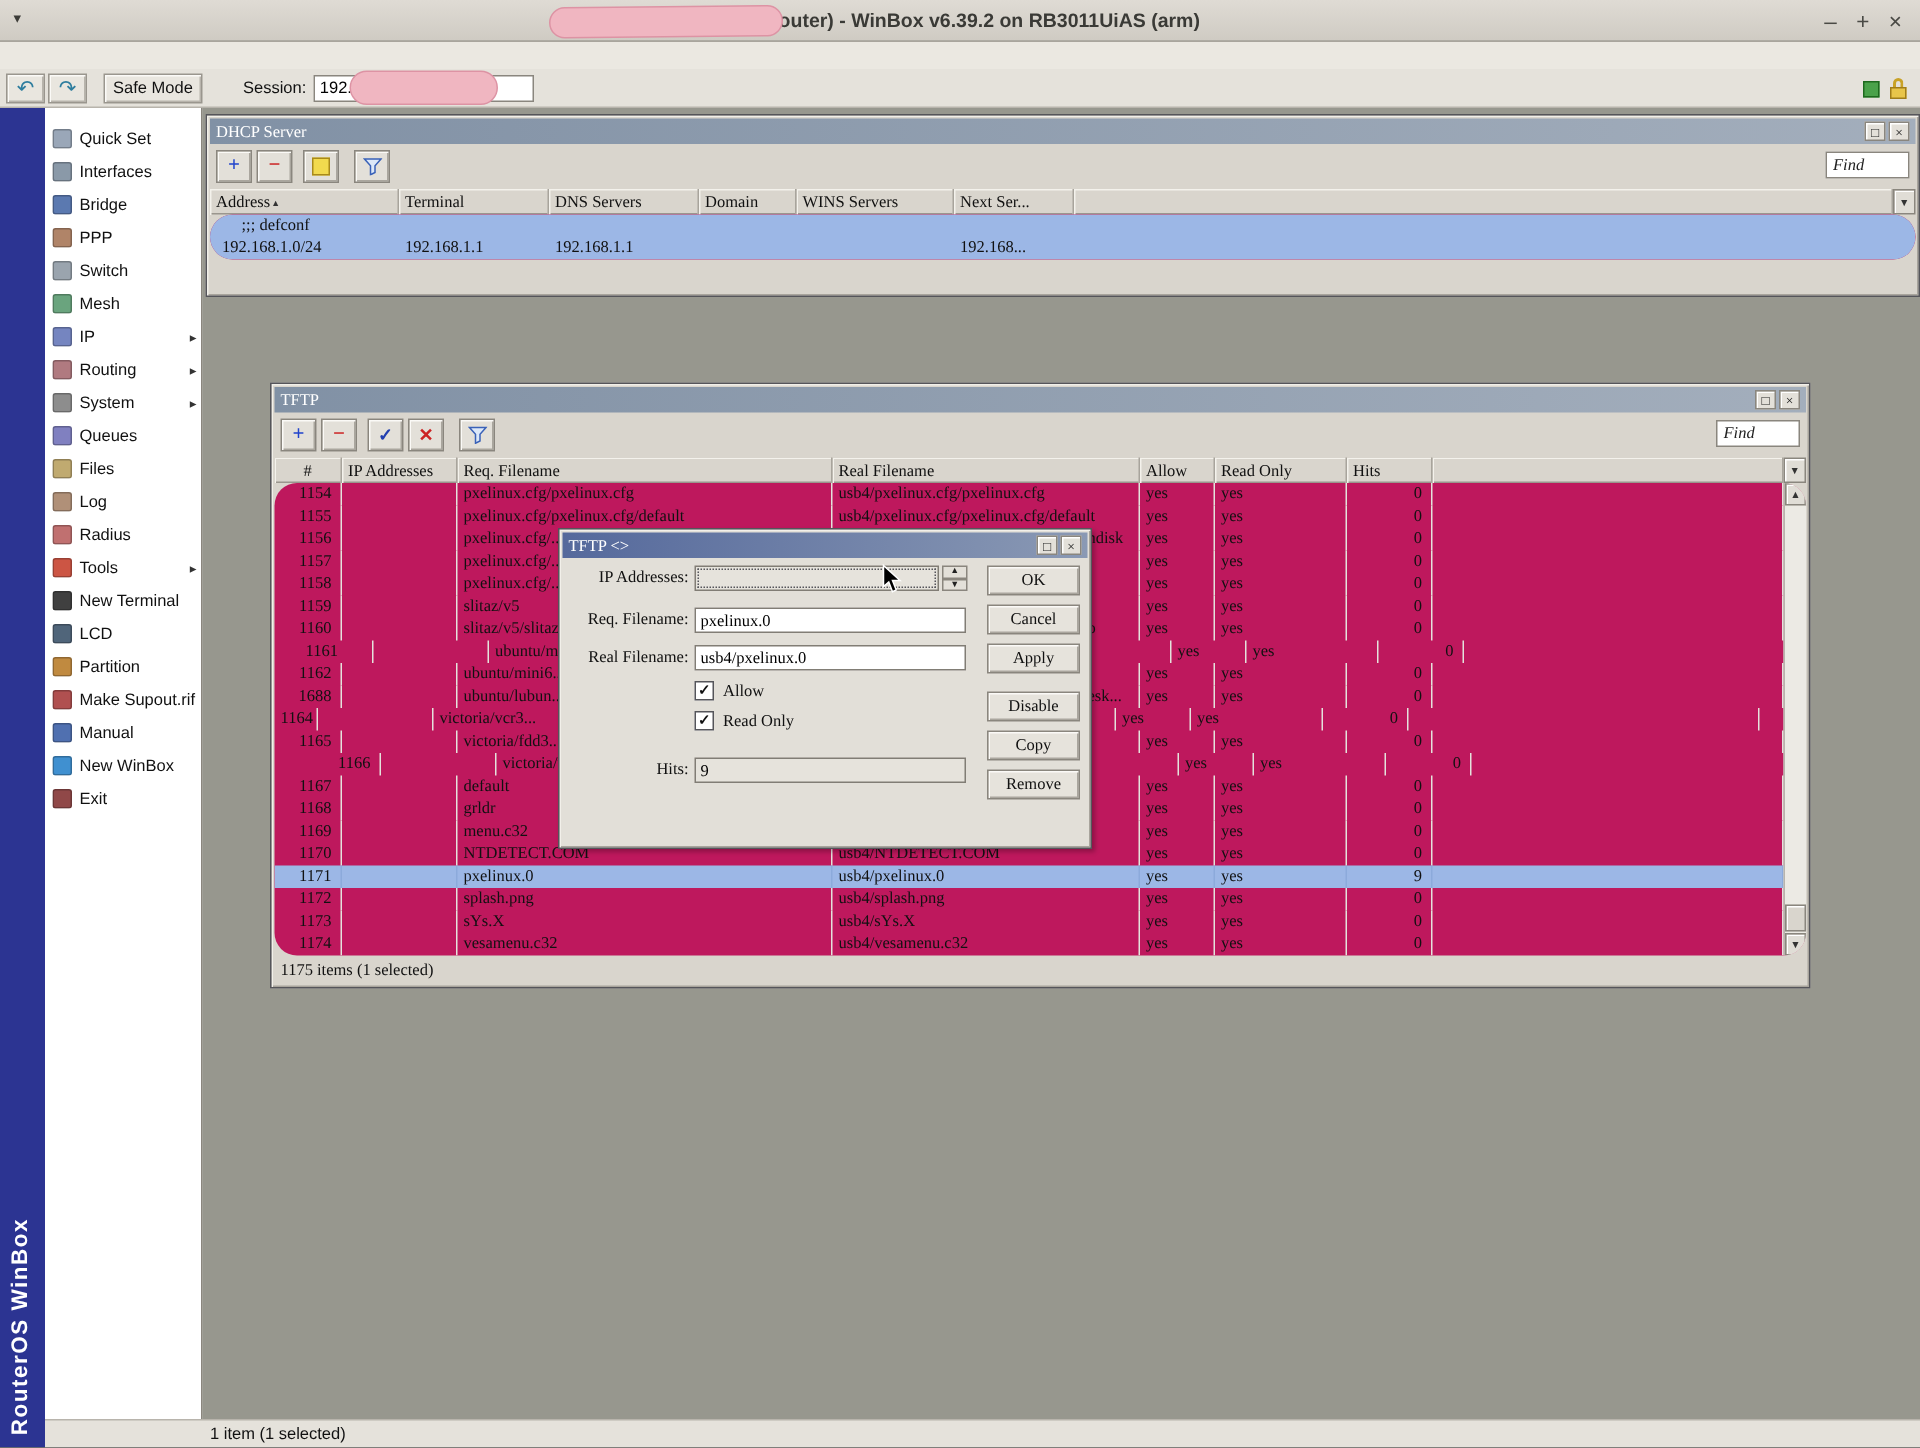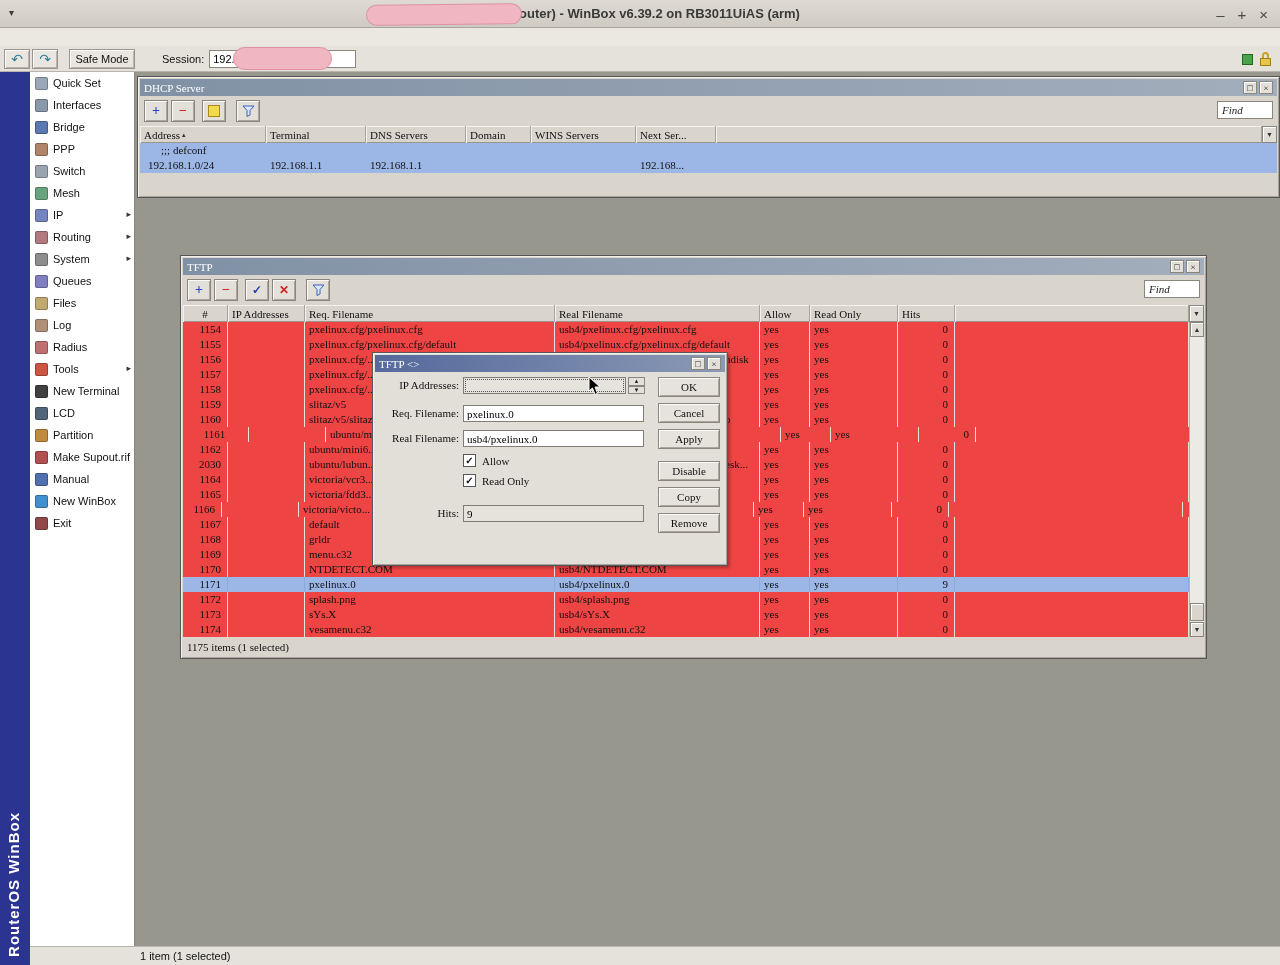--- a/index.html
+++ b/index.html
@@ -35,21 +35,21 @@
   .lock-shackle{position:absolute;top:0;left:2px;width:7px;height:7px;border:2px solid #c9a227;
                 border-bottom:none;border-radius:4px 4px 0 0;}
   .lock-body{position:absolute;bottom:0;left:0;width:11px;height:8px;background:#e8c54a;border:1px solid #a07d1a;}
 
   
   .brand{position:absolute;left:0;top:72px;width:30px;height:893px;background:#2c3492;}
   .brand-text{position:absolute;bottom:8px;left:5px;writing-mode:vertical-rl;transform:rotate(180deg);
               color:#fff;font-size:15px;font-weight:bold;letter-spacing:1px;white-space:nowrap;}
   .sidebar{position:absolute;left:30px;top:72px;width:105px;height:874px;background:#fff;
            border-right:1px solid #8a867e;padding-top:5px;}
-  .sb-item{height:22px;display:flex;align-items:flex-start;gap:5px;padding:0 3px 0 5px;position:relative;}
+  .sb-item{height:22px;display:flex;align-items:flex-end;gap:5px;padding:0 3px 0 5px;position:relative;}
   .sb-icon{width:13px;height:13px;border-radius:2px;flex:none;border:1px solid rgba(0,0,0,.25);}
   .sb-label{font-size:11px;white-space:nowrap;}
   .sb-arrow{position:absolute;right:3px;font-size:9px;color:#333;}
 
   
   .mdi{position:absolute;left:135px;top:72px;width:1145px;height:874px;background:#97978e;font-family:Liberation Serif, serif;}
   .win{position:absolute;background:#d9d5cd;border:1px solid #55555a;
        box-shadow:inset 1px 1px 0 #f2f0ea,inset -1px -1px 0 #a8a49c;padding:2px;}
   .win-title{height:17px;background:linear-gradient(90deg,#8191a5,#a3aebc);display:flex;align-items:center;
              color:#fff;padding:0 4px;font-size:11px;}
@@ -76,21 +76,21 @@
   
   .thead{display:flex;height:17px;background:#d9d5cd;}
   .th{display:flex;align-items:center;gap:2px;border-right:1px solid #a8a49c;
       box-shadow:inset 1px 1px 0 #f4f2ec,inset 0 -1px 0 #9a968e;padding:1px 4px;
       white-space:nowrap;overflow:hidden;flex:none;}
   .th.center{justify-content:center;}
   .sort-ind{font-size:7px;color:#333;}
   .dd-btn{width:15px;height:17px;background:#e0ddd6;border:1px solid #8a867e;
           box-shadow:inset 1px 1px 0 #fff;font-size:7px;display:flex;align-items:center;
           justify-content:center;color:#333;flex:none;margin-left:auto;}
-  .tbody{background:#ef4444;position:relative;overflow:hidden;}
+  .tbody{background:#be185d;position:relative;overflow:hidden;border-radius:15px;}
   .tr{display:flex;height:15px;}
   .tr.selected{background:#9cb7e6;}
   .td{padding:1px 4px;white-space:nowrap;overflow:hidden;border-right:1px solid #e4e2dc;
       flex:none;line-height:13px;}
   .td.num{text-align:right;padding-right:6px;}
   .td.frag{padding-left:170px;}
   .tr.selected .td{border-right-color:#8caadb;}
   .dhcp-body{height:30px;}
   .dhcp-body .td{border-right:none;}
   .tftp-body{height:315px;}
@@ -450,51 +450,51 @@
             <div class="td num" style="width: 45px;">1162</div>
             <div class="td" style="width: 77px;"></div>
             <div class="td" style="width: 250px;">ubuntu/mini6...</div>
             <div class="td" style="width: 205px;"></div>
             <div class="td" style="width: 50px;">yes</div>
             <div class="td" style="width: 88px;">yes</div>
             <div class="td num" style="width: 57px;">0</div>
             <div class="td" style="width: 234px;"></div>
           </div>
           <div class="tr">
-            <div class="td num" style="width: 45px;">2030</div>
+            <div class="td num" style="width: 45px;">1688</div>
             <div class="td" style="width: 77px;"></div>
             <div class="td" style="width: 250px;">ubuntu/lubun...</div>
             <div class="td frag" style="width: 205px;">esk...</div>
             <div class="td" style="width: 50px;">yes</div>
             <div class="td" style="width: 88px;">yes</div>
             <div class="td num" style="width: 57px;">0</div>
             <div class="td" style="width: 234px;"></div>
           </div>
           <div class="tr">
-            <div class="td num" style="width: 45px;">1164</div>
+            <div class="td num" style="width: 29px;">1164</div>
             <div class="td" style="width: 77px;"></div>
             <div class="td" style="width: 250px;">victoria/vcr3...</div>
             <div class="td" style="width: 205px;"></div>
             <div class="td" style="width: 50px;">yes</div>
             <div class="td" style="width: 88px;">yes</div>
             <div class="td num" style="width: 57px;">0</div>
             <div class="td" style="width: 234px;"></div>
           </div>
           <div class="tr">
             <div class="td num" style="width: 45px;">1165</div>
             <div class="td" style="width: 77px;"></div>
             <div class="td" style="width: 250px;">victoria/fdd3...</div>
             <div class="td" style="width: 205px;"></div>
             <div class="td" style="width: 50px;">yes</div>
             <div class="td" style="width: 88px;">yes</div>
             <div class="td num" style="width: 57px;">0</div>
             <div class="td" style="width: 234px;"></div>
           </div>
           <div class="tr">
-            <div class="td num" style="width: 39px;">1166</div>
+            <div class="td num" style="width: 51px; margin-left: 20px;">1166</div>
             <div class="td" style="width: 77px;"></div>
             <div class="td" style="width: 250px;">victoria/victo...</div>
             <div class="td" style="width: 205px;"></div>
             <div class="td" style="width: 50px;">yes</div>
             <div class="td" style="width: 88px;">yes</div>
             <div class="td num" style="width: 57px;">0</div>
             <div class="td" style="width: 234px;"></div>
           </div>
           <div class="tr">
             <div class="td num" style="width: 45px;">1167</div>

